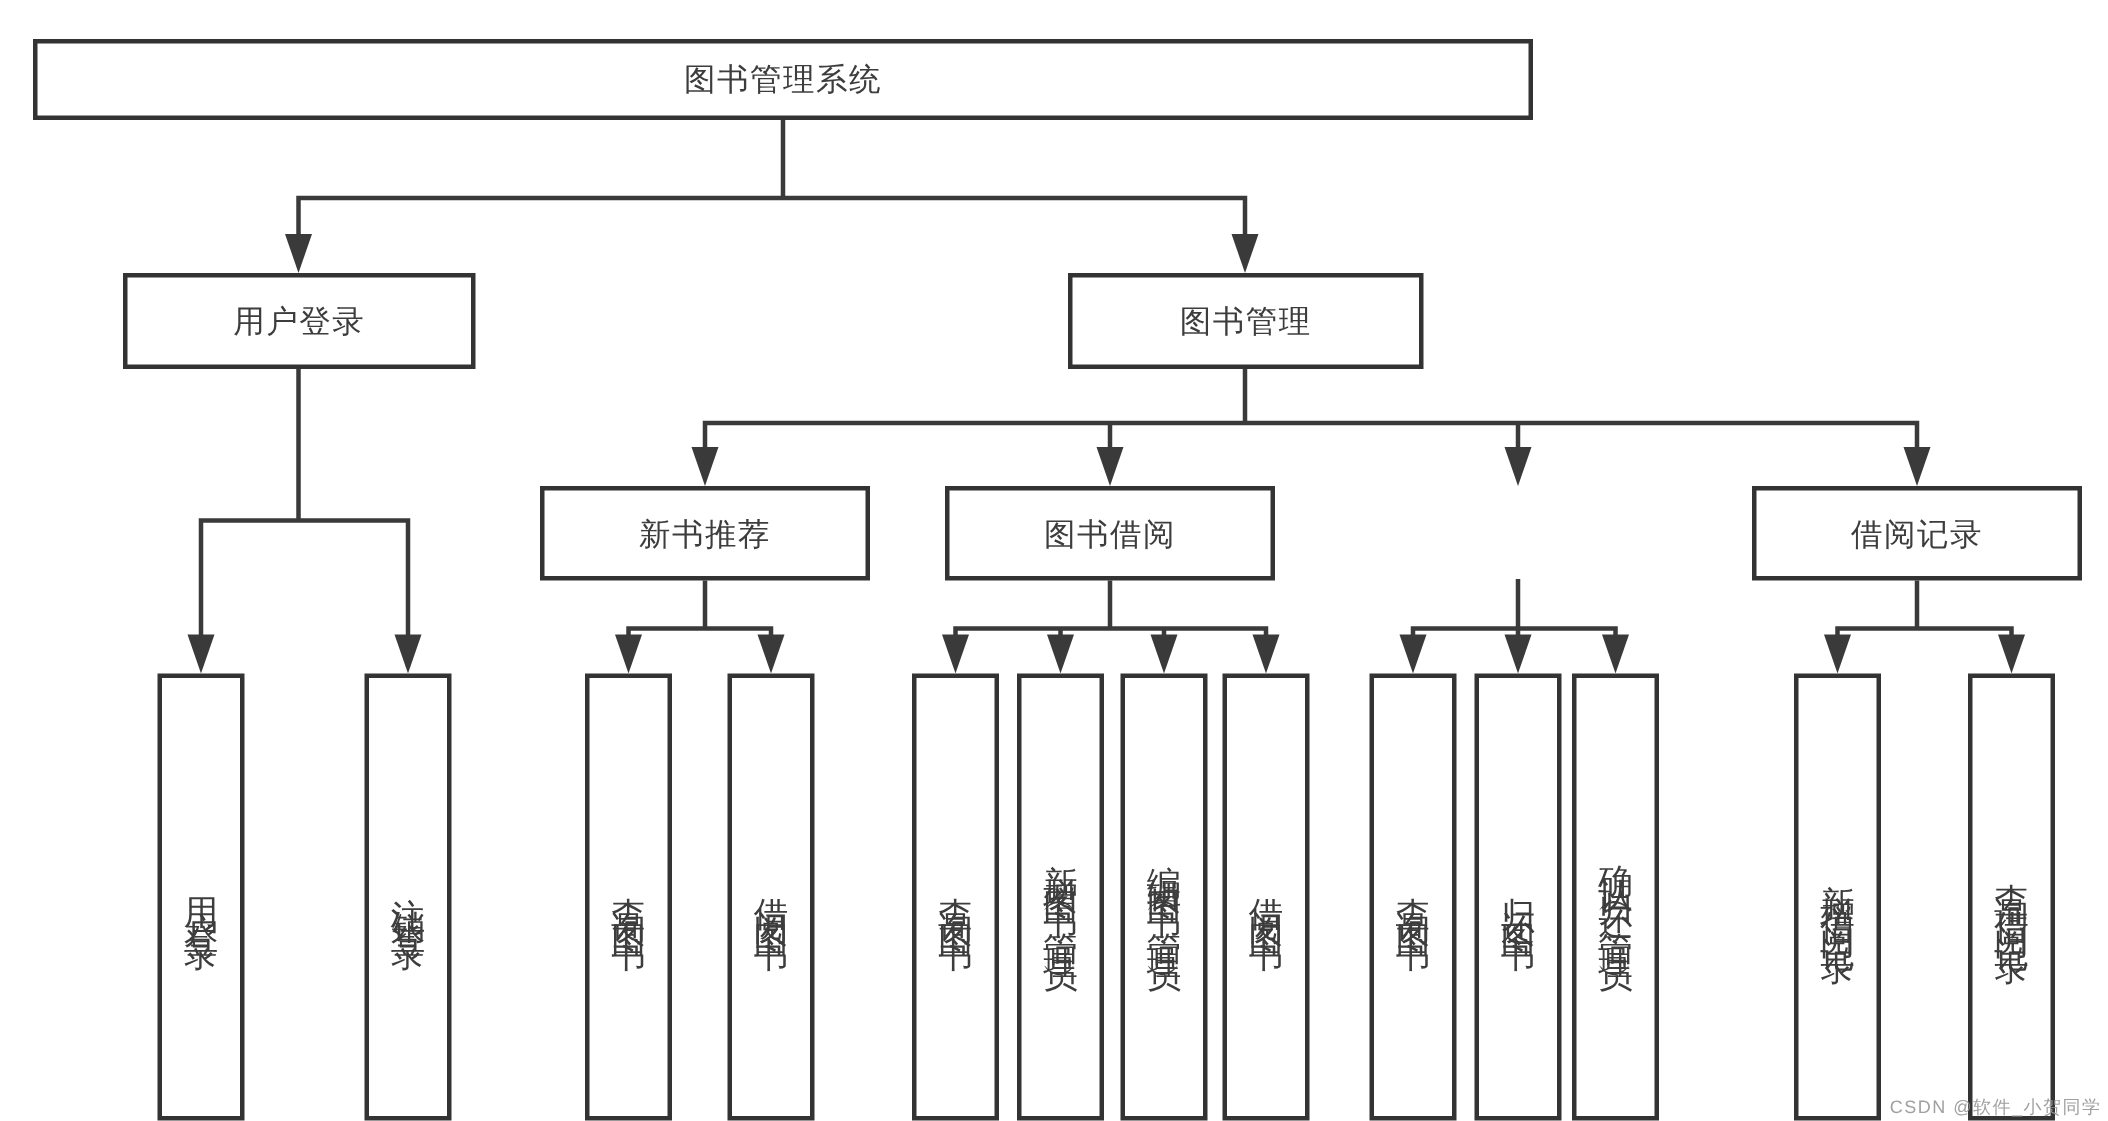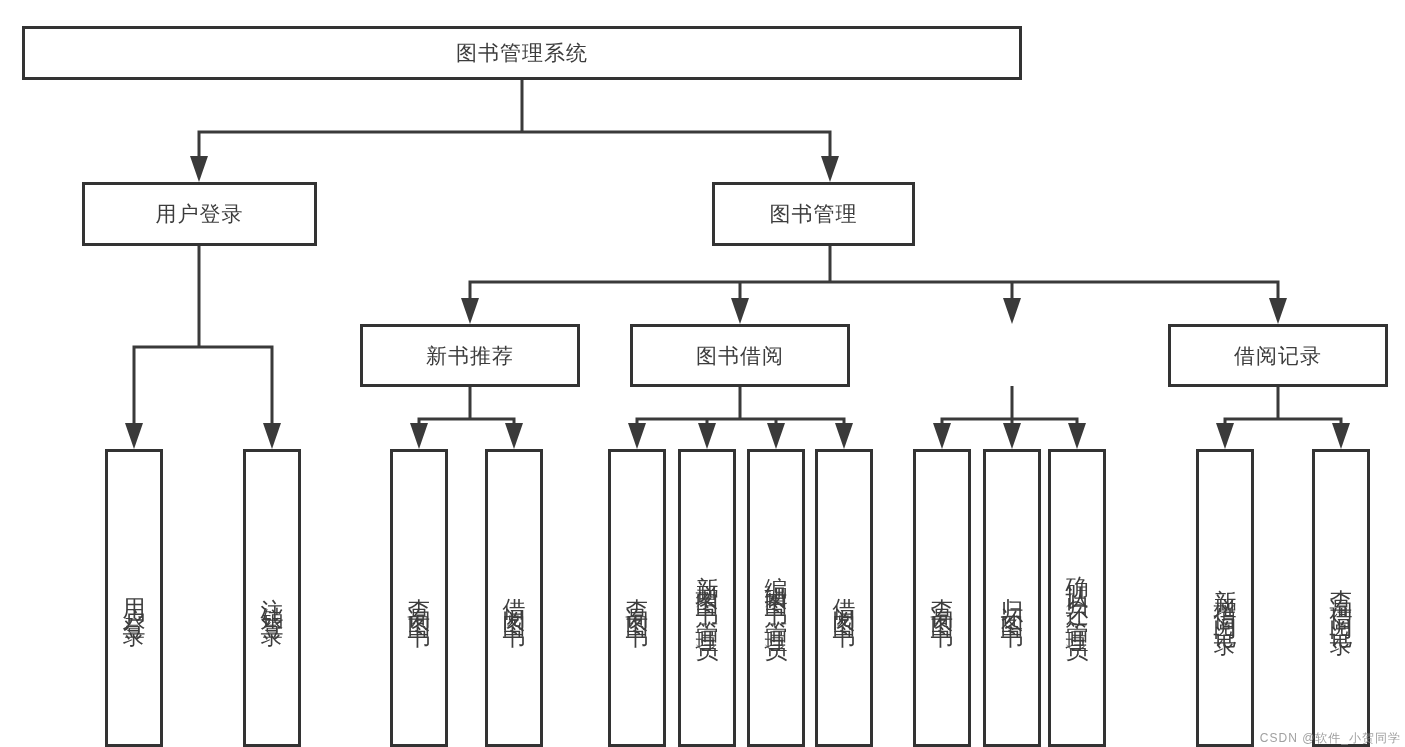--- a/index.html
+++ b/index.html
@@ -84,21 +84,21 @@
     <polygon points="1332,411 1350,411 1341,437"></polygon>
   </svg>
 
   <div class="node h" style="left:22px;top:14px;width:1000px;height:54px">
     <span>图书管理系统</span>
   </div>
 
   <div class="node h" style="left:82px;top:170px;width:235px;height:64px">
     <span>用户登录</span>
   </div>
-  <div class="node h" style="left:712px;top:170px;width:203px;height:64px">
+  <div class="node h" style="left:712px;top:170px;width:237px;height:64px">
     <span>图书管理</span>
   </div>
 
   <div class="node h" style="left:360px;top:312px;width:220px;height:63px">
     <span>新书推荐</span>
   </div>
   <div class="node h" style="left:630px;top:312px;width:220px;height:63px">
     <span>图书借阅</span>
   </div>
   <div class="node h" style="left:1168px;top:312px;width:220px;height:63px">

